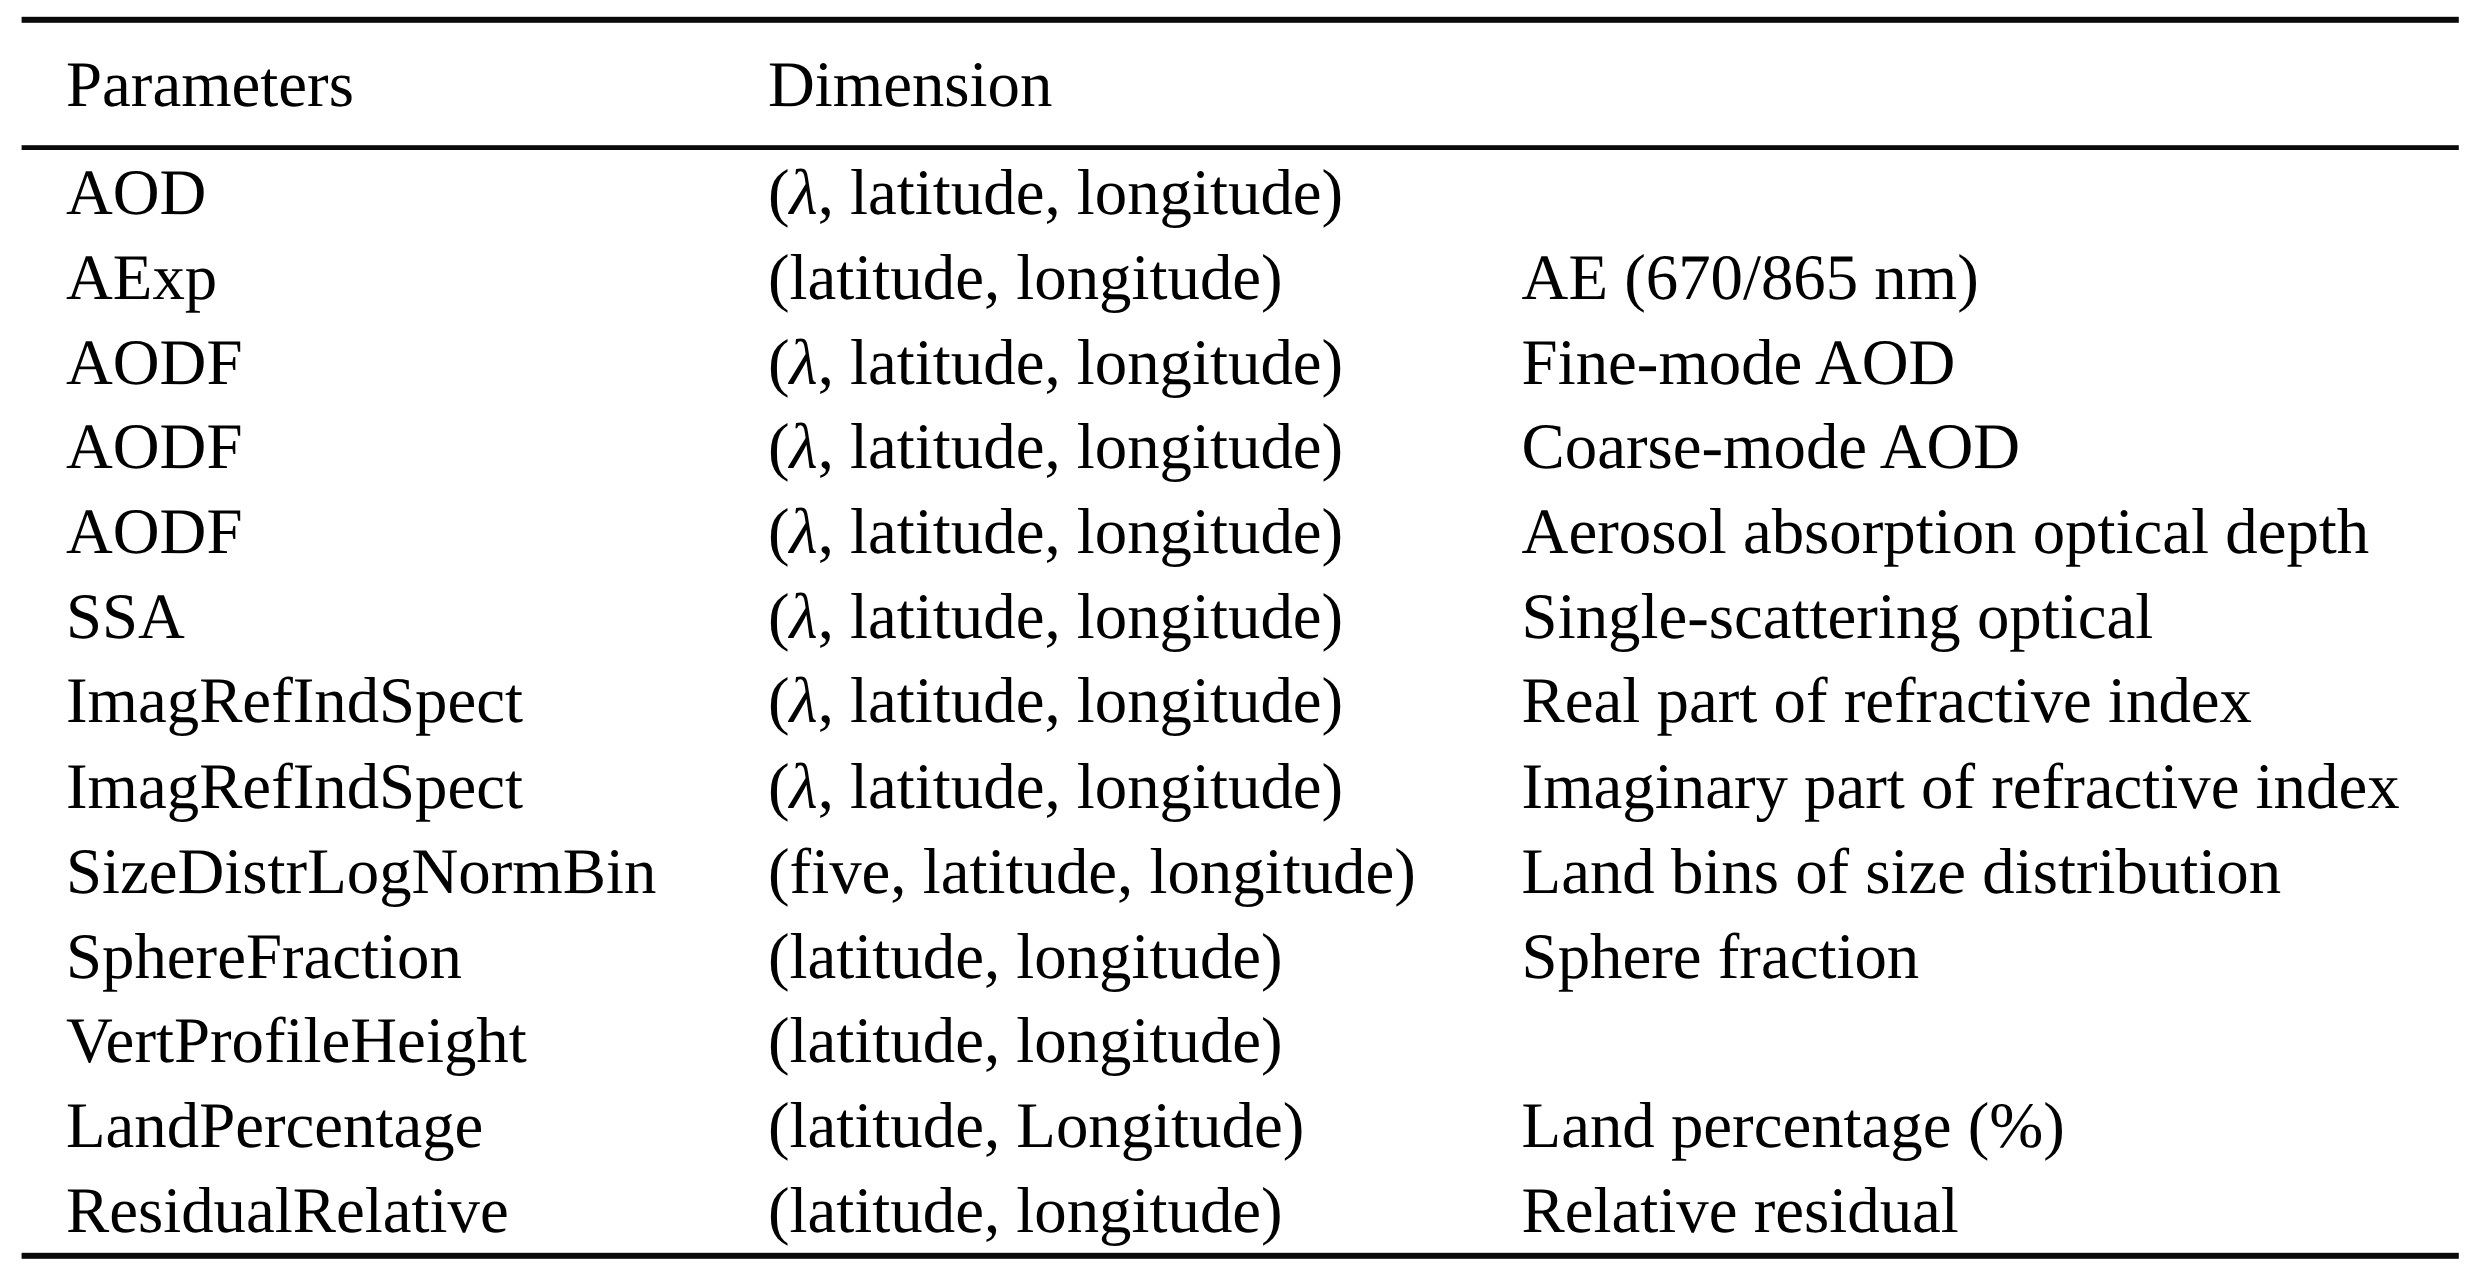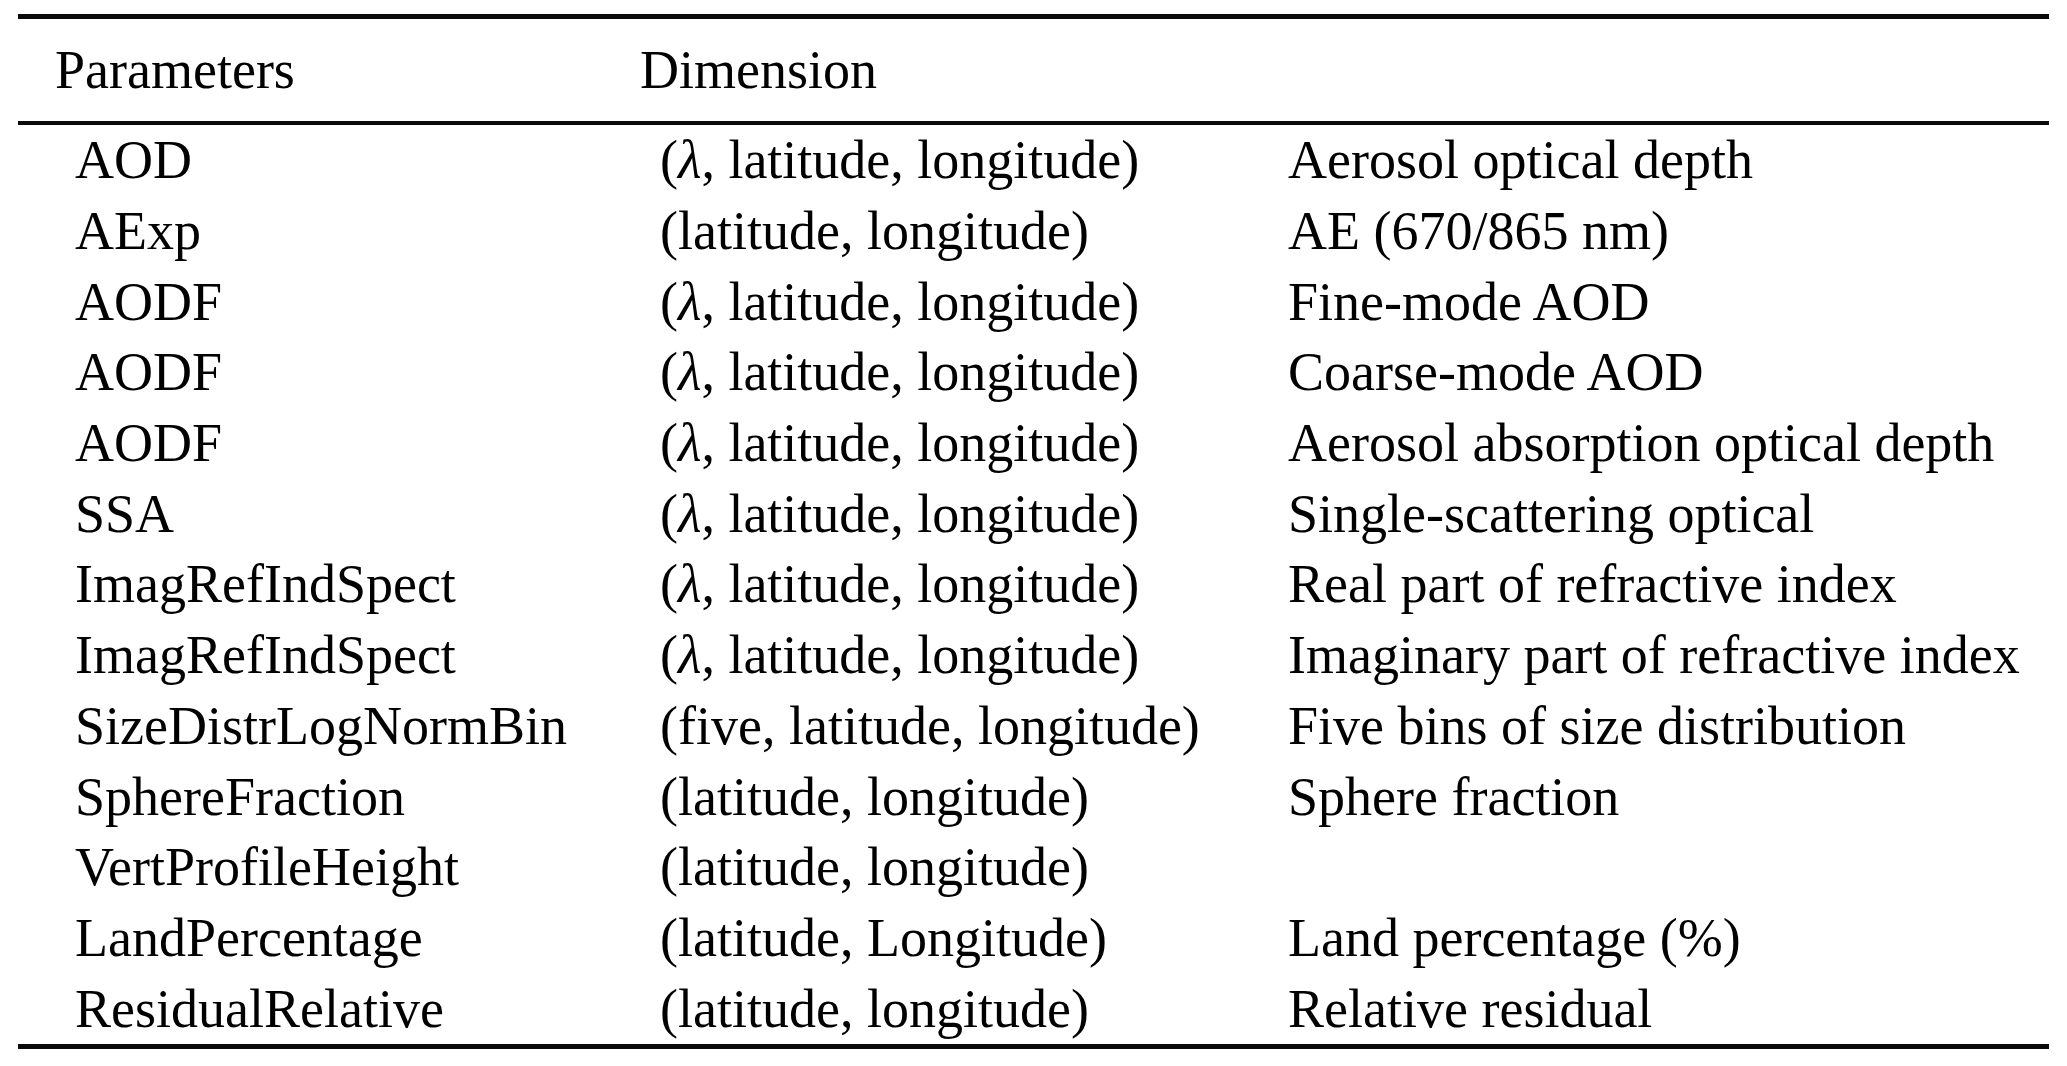--- a/index.html
+++ b/index.html
@@ -38,21 +38,20 @@
     align-items: center;
     font-size: 54px;
     line-height: 1;
   }
 
   .table-body {
     position: absolute;
     top: 125px;
     left: 0;
     width: 1826px;
-    padding-left: 20px;
   }
   .trow {
     display: grid;
     grid-template-columns: 585px 628px 1fr;
     padding-left: 55px;
     box-sizing: border-box;
     height: 70.7px;
     align-items: center;
     font-size: 54px;
     line-height: 1;
@@ -70,21 +69,20 @@
   <div class="cell">Parameters</div>
   <div class="cell">Dimension</div>
 </div>
 
 <div class="rule rule-mid"></div>
 
 <div class="table-body">
   <div class="trow">
     <div class="cell param">AOD</div>
     <div class="cell dim">(<span class="lambda">λ</span>, latitude, longitude)</div>
-    <div class="cell desc">Aerosol optical depth</div>
   </div>
   <div class="trow">
     <div class="cell param">AExp</div>
     <div class="cell dim">(latitude, longitude)</div>
     <div class="cell desc">AE (670/865 nm)</div>
   </div>
   <div class="trow">
     <div class="cell param">AODF</div>
     <div class="cell dim">(<span class="lambda">λ</span>, latitude, longitude)</div>
     <div class="cell desc">Fine-mode AOD</div>
@@ -110,21 +108,21 @@
     <div class="cell desc">Real part of refractive index</div>
   </div>
   <div class="trow">
     <div class="cell param">ImagRefIndSpect</div>
     <div class="cell dim">(<span class="lambda">λ</span>, latitude, longitude)</div>
     <div class="cell desc">Imaginary part of refractive index</div>
   </div>
   <div class="trow">
     <div class="cell param">SizeDistrLogNormBin</div>
     <div class="cell dim">(five, latitude, longitude)</div>
-    <div class="cell desc">Five bins of size distribution</div>
+    <div class="cell desc">Land bins of size distribution</div>
   </div>
   <div class="trow">
     <div class="cell param">SphereFraction</div>
     <div class="cell dim">(latitude, longitude)</div>
     <div class="cell desc">Sphere fraction</div>
   </div>
   <div class="trow">
     <div class="cell param">VertProfileHeight</div>
     <div class="cell dim">(latitude, longitude)</div>
   </div>

